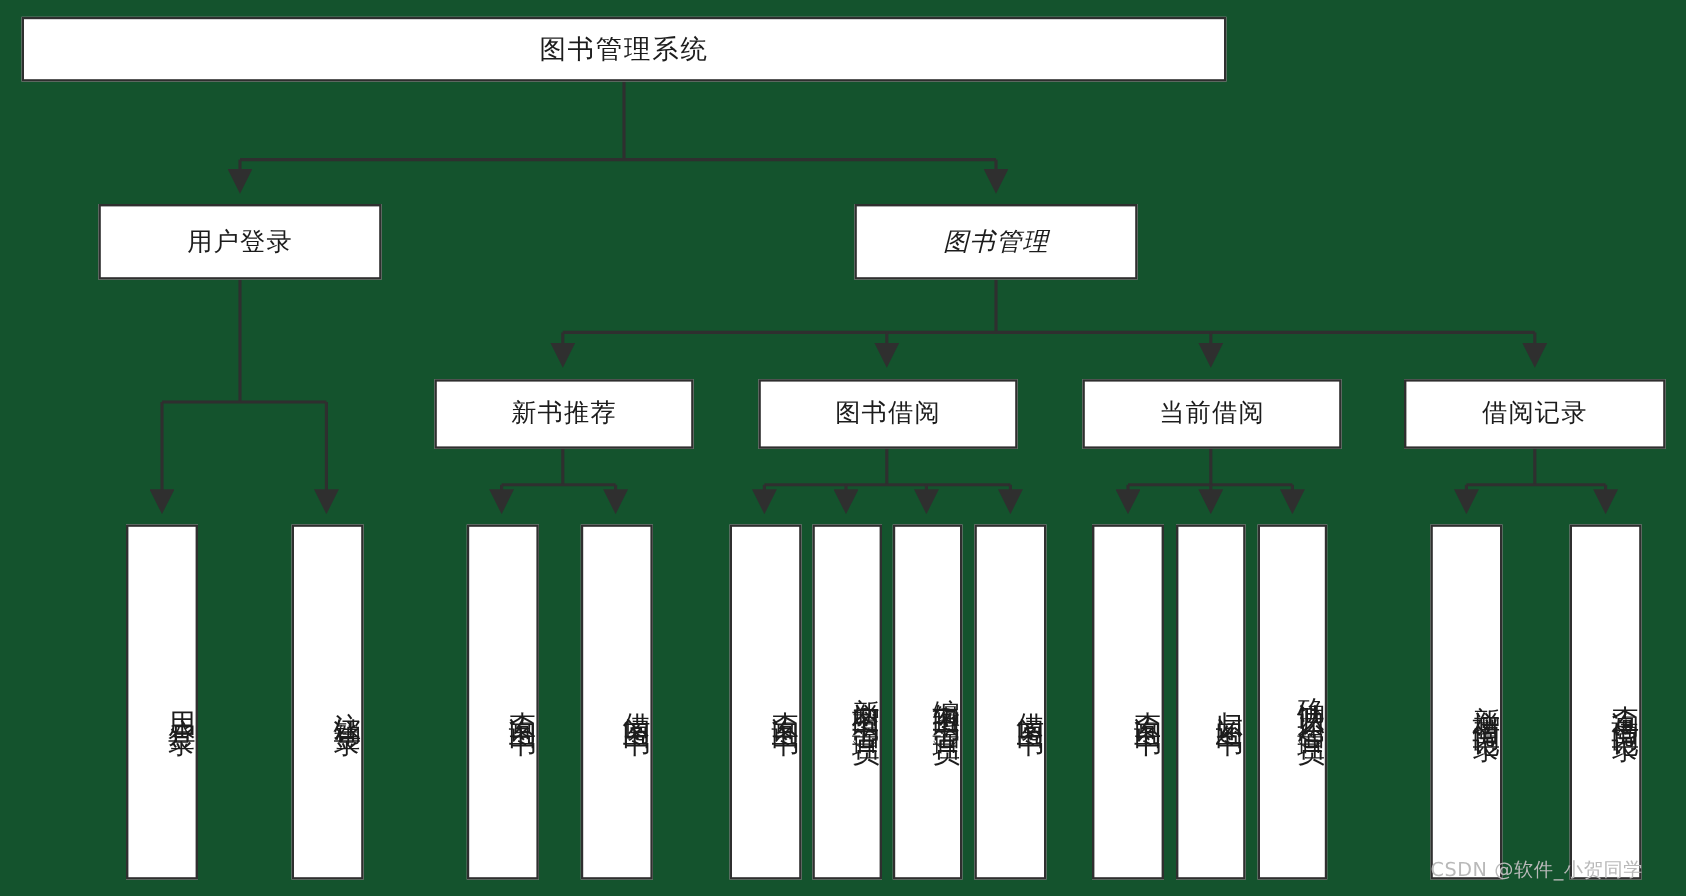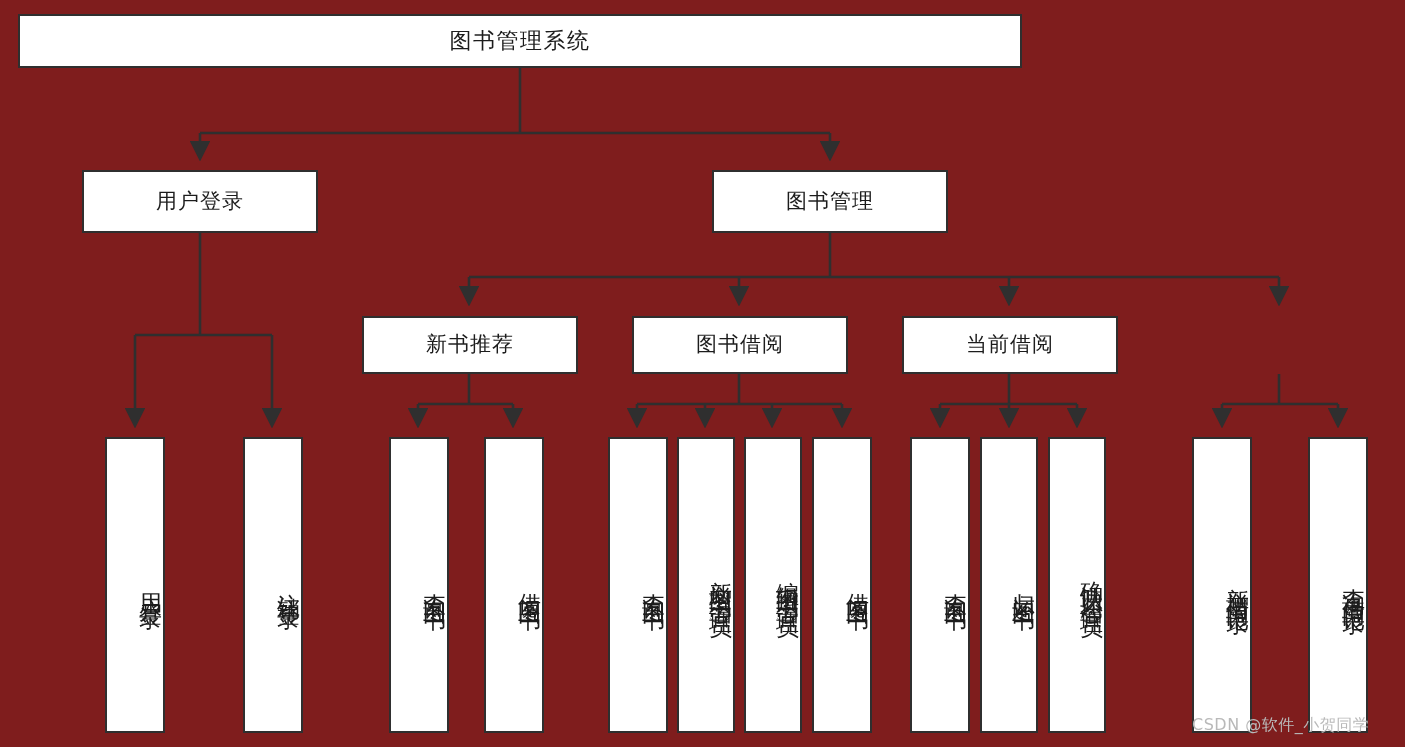--- a/index.html
+++ b/index.html
@@ -4,21 +4,21 @@
 <style>
   html, body {
     margin: 0;
     padding: 0;
     background: #ffffff;
   }
   #canvas {
     position: relative;
     width: 1405px;
     height: 747px;
-    background: #7f1d1d;
+    background: #14532d;
     font-family: "DejaVu Sans", "Liberation Sans", sans-serif;
     overflow: hidden;
   }
   #edges {
     position: absolute;
     left: 0; top: 0;
     width: 1405px;
     height: 747px;
     pointer-events: none;
   }
@@ -126,33 +126,36 @@
     </g>
   </svg>
 
   <div class="node node-root" style="left:18px; top:14px; width:1004px; height:54px;">
     <span>图书管理系统</span>
   </div>
 
   <div class="node node-h" style="left:82px; top:170px; width:236px; height:63px;">
     <span>用户登录</span>
   </div>
-  <div class="node node-h" style="left:712px; top:170px; width:236px; height:63px;">
+  <div class="node node-h" style="left:712px; top:170px; width:236px; height:63px;font-style:italic;">
     <span>图书管理</span>
   </div>
 
   <div class="node node-h" style="left:632px; top:316px; width:216px; height:58px;">
     <span>图书借阅</span>
   </div>
   <div class="node node-h" style="left:362px; top:316px; width:216px; height:58px;">
     <span>新书推荐</span>
   </div>
   <div class="node node-h" style="left:902px; top:316px; width:216px; height:58px;text-align:right;">
     <span>当前借阅</span>
   </div>
+  <div class="node node-h" style="left:1170px; top:316px; width:218px; height:58px;">
+    <span>借阅记录</span>
+  </div>
 
   <div class="node node-v" style="left:105px; top:437px; width:60px; height:296px;">
     <span class="vtext">用户登录</span>
   </div>
   <div class="node node-v" style="left:243px; top:437px; width:60px; height:296px;">
     <span class="vtext">注销登录</span>
   </div>
 
   <div class="node node-v" style="left:389px; top:437px; width:60px; height:296px;">
     <span class="vtext">查询图书</span>

